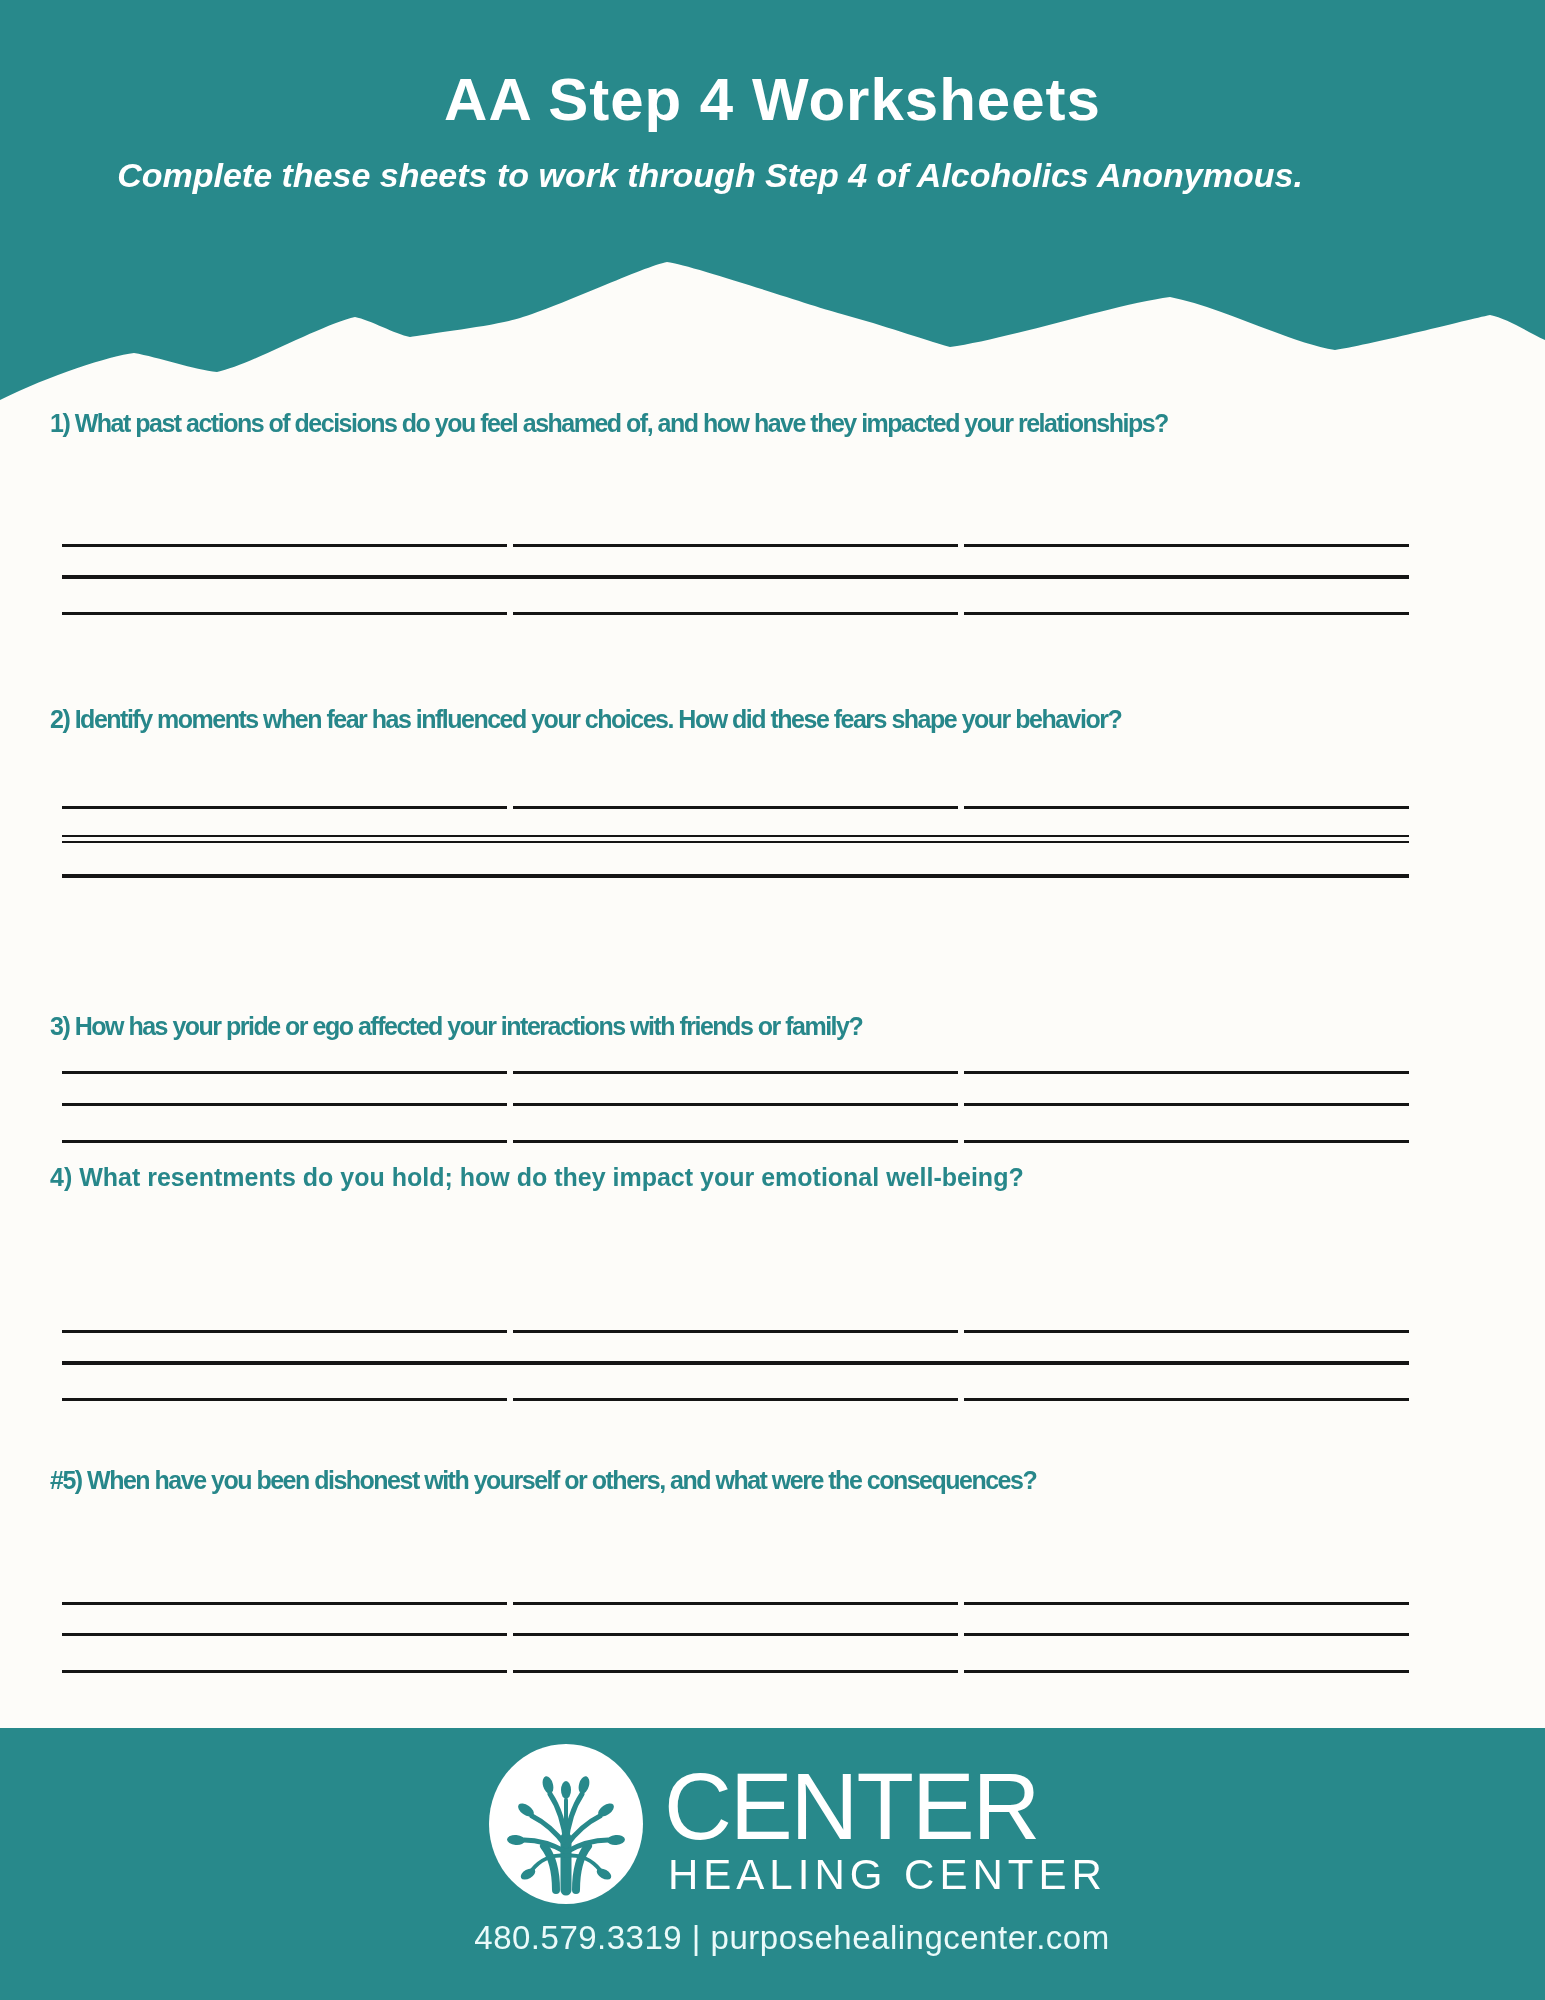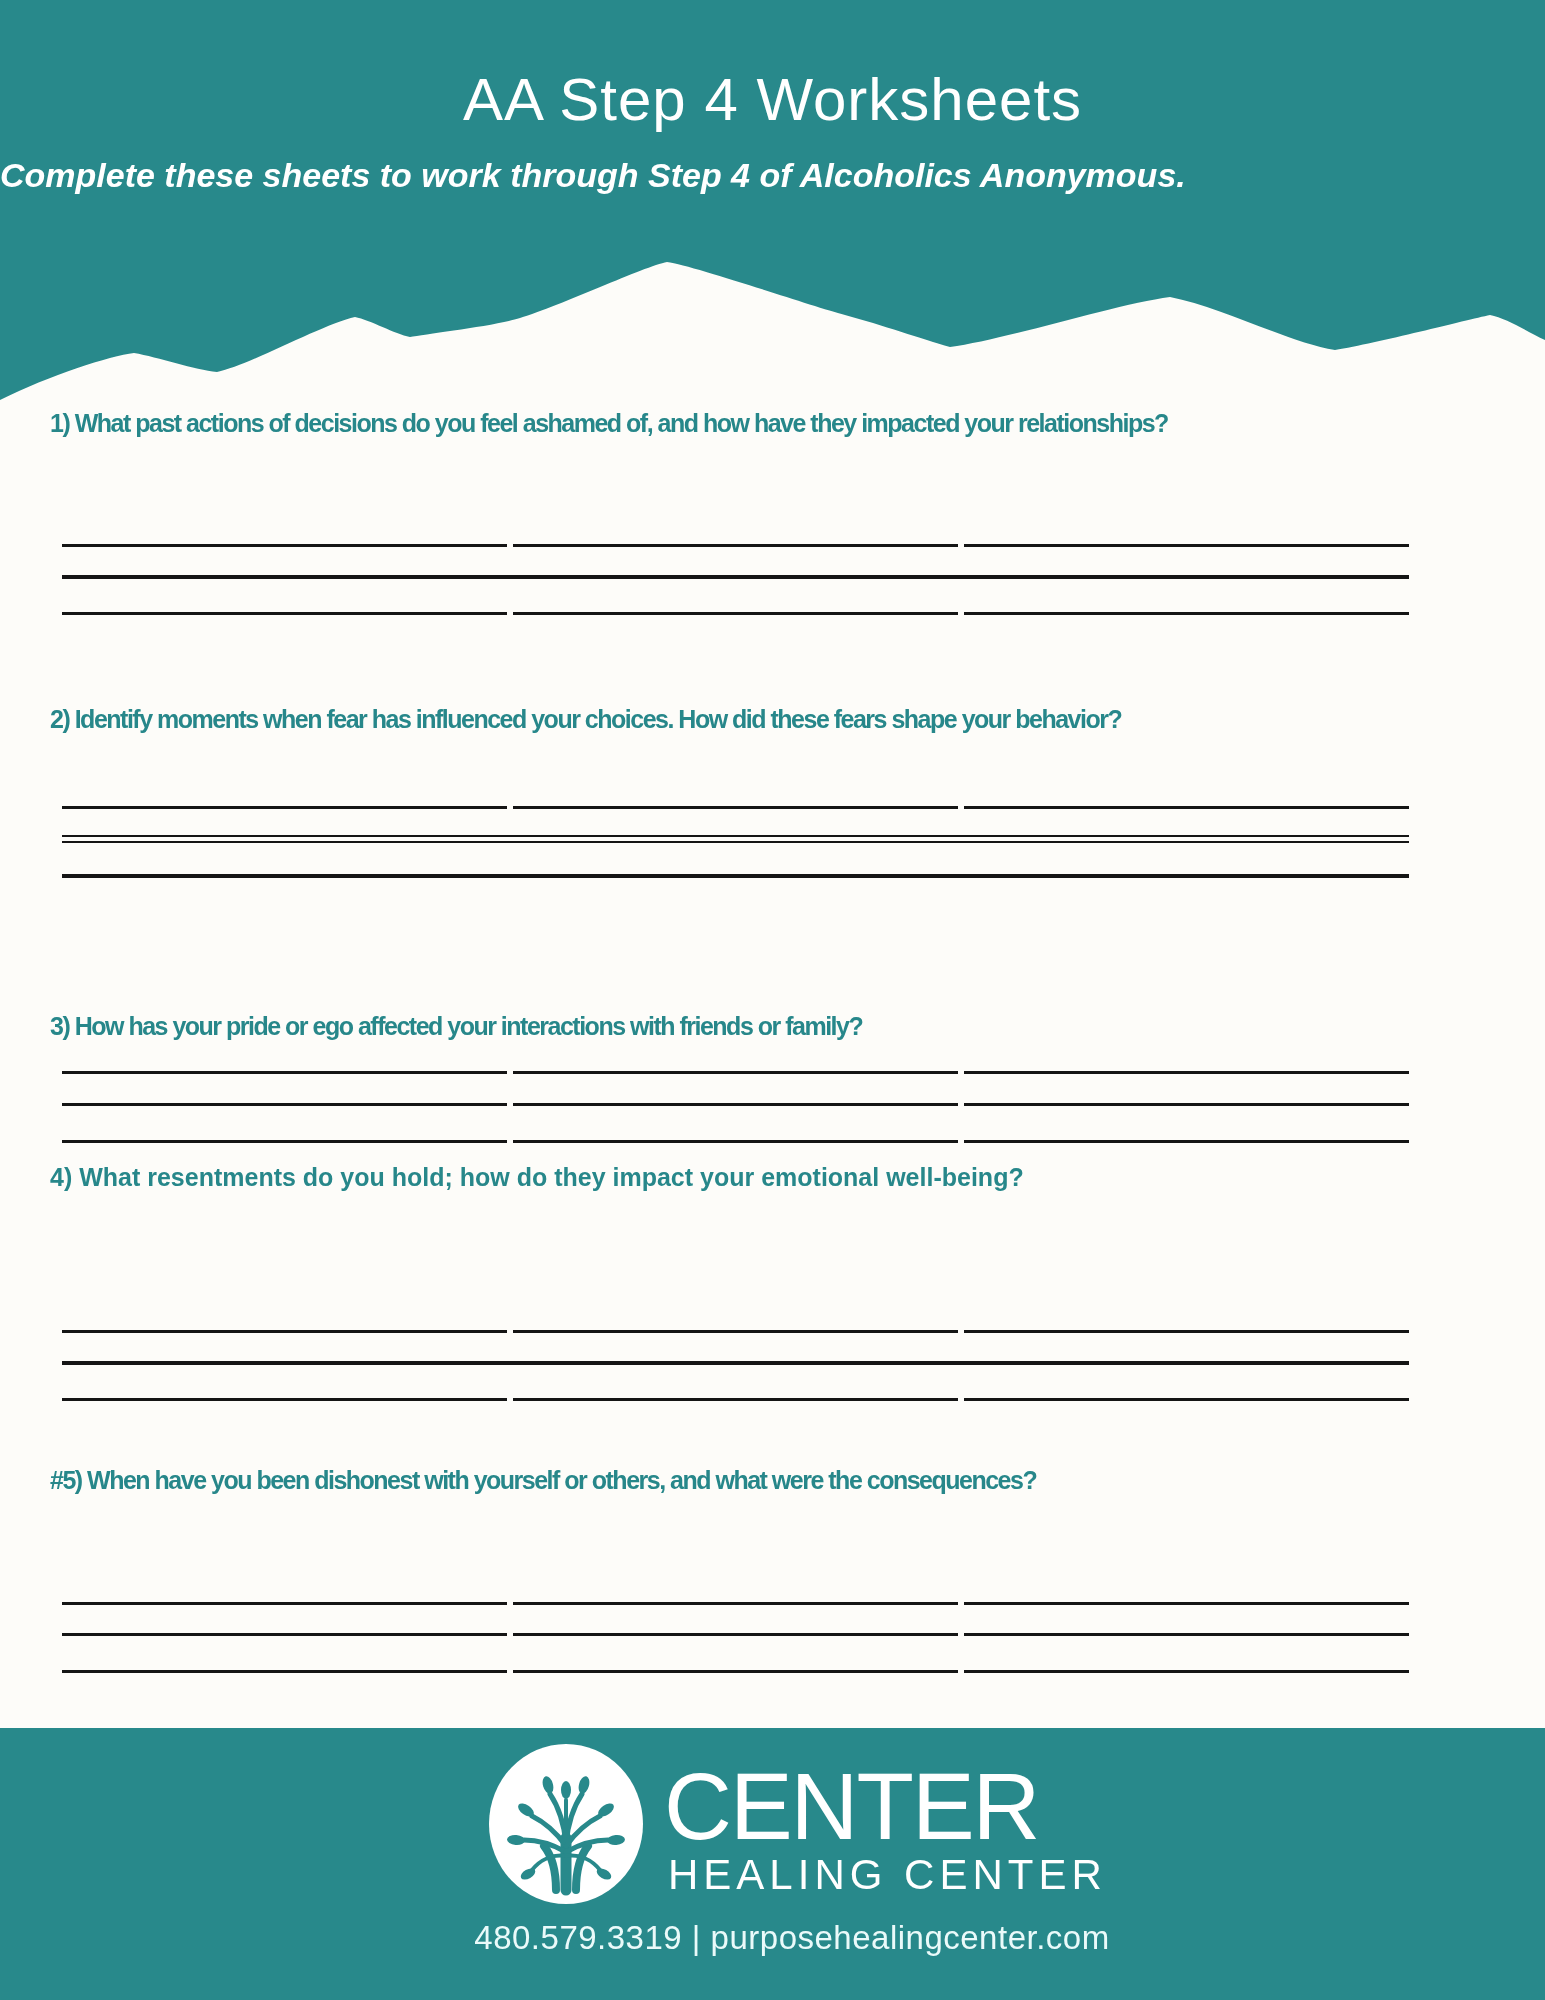--- a/index.html
+++ b/index.html
@@ -10,22 +10,22 @@
     --white:#ffffff;
   }
   *{margin:0;padding:0;box-sizing:border-box;}
   html,body{width:1545px;height:2000px;}
   body{font-family:"Liberation Sans",sans-serif;overflow:hidden;}
   .page{position:relative;width:1545px;height:2000px;background:var(--pagebg);overflow:hidden;}
 
   
   .hdr{position:absolute;top:0;left:0;width:1545px;height:251px;background:var(--teal);}
   .title{position:absolute;top:70px;left:0;width:1545px;text-align:center;
-         color:var(--white);font-size:60px;font-weight:normal;letter-spacing:1px;line-height:1;}
-  .subtitle{position:absolute;top:157px;left:0;width:1420px;text-align:left;
+         color:var(--white);font-size:60px;font-weight:bold;letter-spacing:1px;line-height:1;}
+  .subtitle{position:absolute;top:157px;left:0;width:1420px;text-align:center;
          color:var(--white);font-size:34px;font-weight:bold;font-style:italic;line-height:1.1;}
   .ridge{position:absolute;top:250px;left:0;width:1545px;height:170px;display:block;}
 
   
   .qt{position:absolute;left:50px;color:var(--qteal);font-weight:bold;
       font-size:25px;line-height:38px;}
   .cond{letter-spacing:-1.5px;}
   .t1{top:404px;width:1360px;}
   .t2{top:700px;width:1445px;}
   .t3{top:959px;width:1445px;margin-top:48px;}

